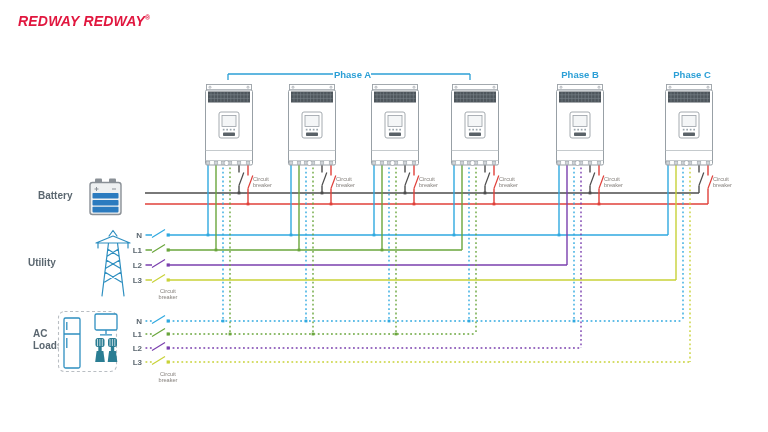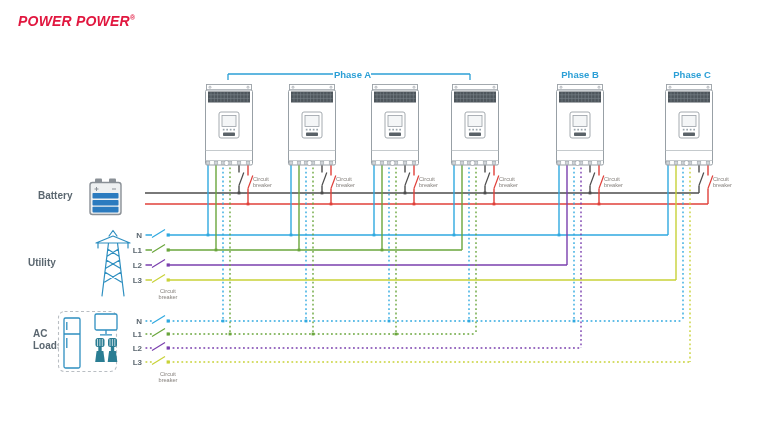--- a/index.html
+++ b/index.html
@@ -10,21 +10,21 @@
   svg{display:block;position:absolute;left:0;top:0;}
   text{font-family:"Liberation Sans",sans-serif;}
   .sec-label{font-size:10px;font-weight:700;fill:#5b6770;}
   .line-label{font-size:8px;font-weight:700;fill:#5b6770;}
   .phase-label{font-size:9.5px;font-weight:700;fill:#2b9fd6;}
   .brk-label{font-size:5.6px;fill:#85807c;}
 </style>
 </head>
 <body>
 
-<div class="logo"><span>POWER POWER</span><sup>®</sup></div>
+<div class="logo"><span>REDWAY REDWAY</span><sup>®</sup></div>
 
 <svg id="diagram" width="768" height="432" viewBox="0 0 768 432">
 
   <g>
     <text class="sec-label" x="38" y="199">Battery</text>
     <g>
       <rect x="95" y="178.5" width="7" height="5" rx="1" fill="#8a9096"></rect>
       <rect x="109" y="178.5" width="7" height="5" rx="1" fill="#8a9096"></rect>
       <rect x="90" y="182.5" width="31" height="32" rx="2.5" fill="#eef0f1" stroke-width="1.4" stroke="#8a9096"></rect>
       <path d="M94.5,189 h4 M96.5,187 v4 M112,189 h4" stroke-width="1" fill="none" stroke="#8a9096"></path>

